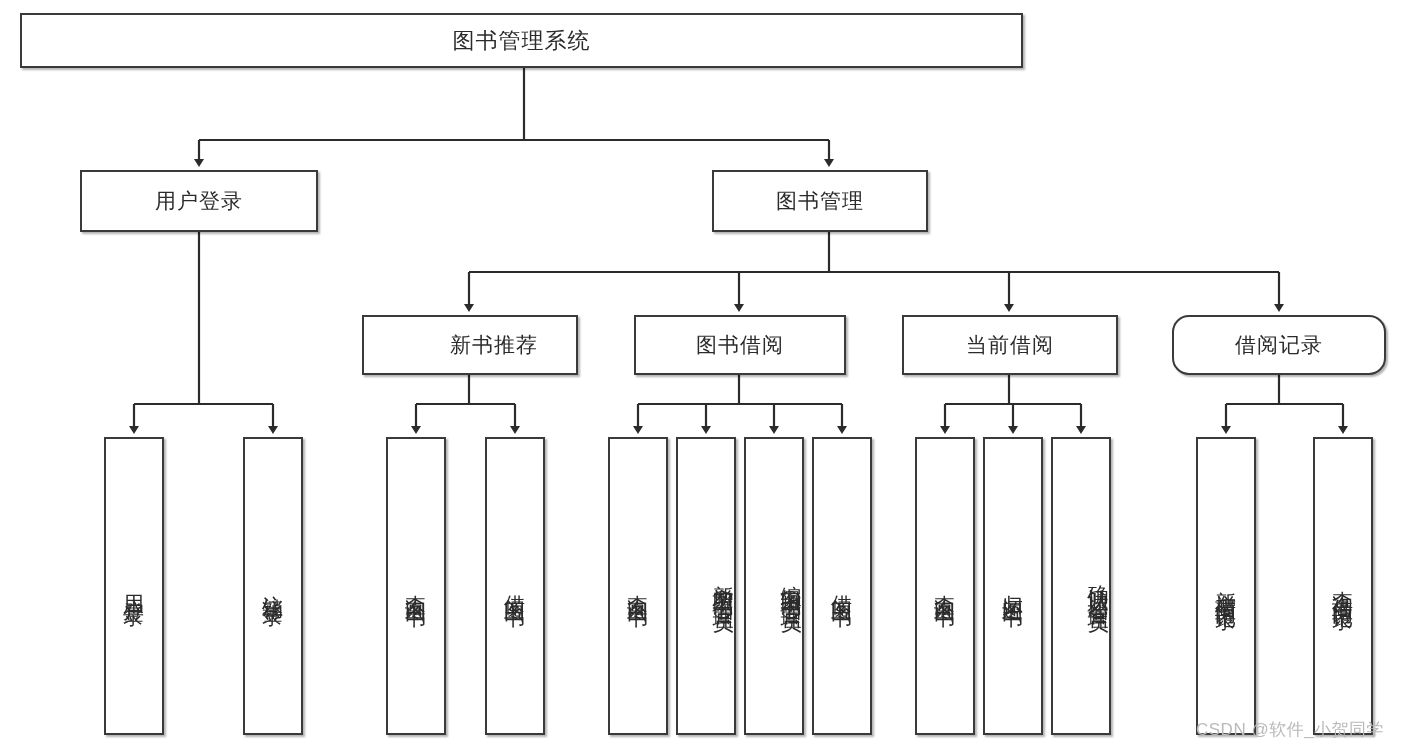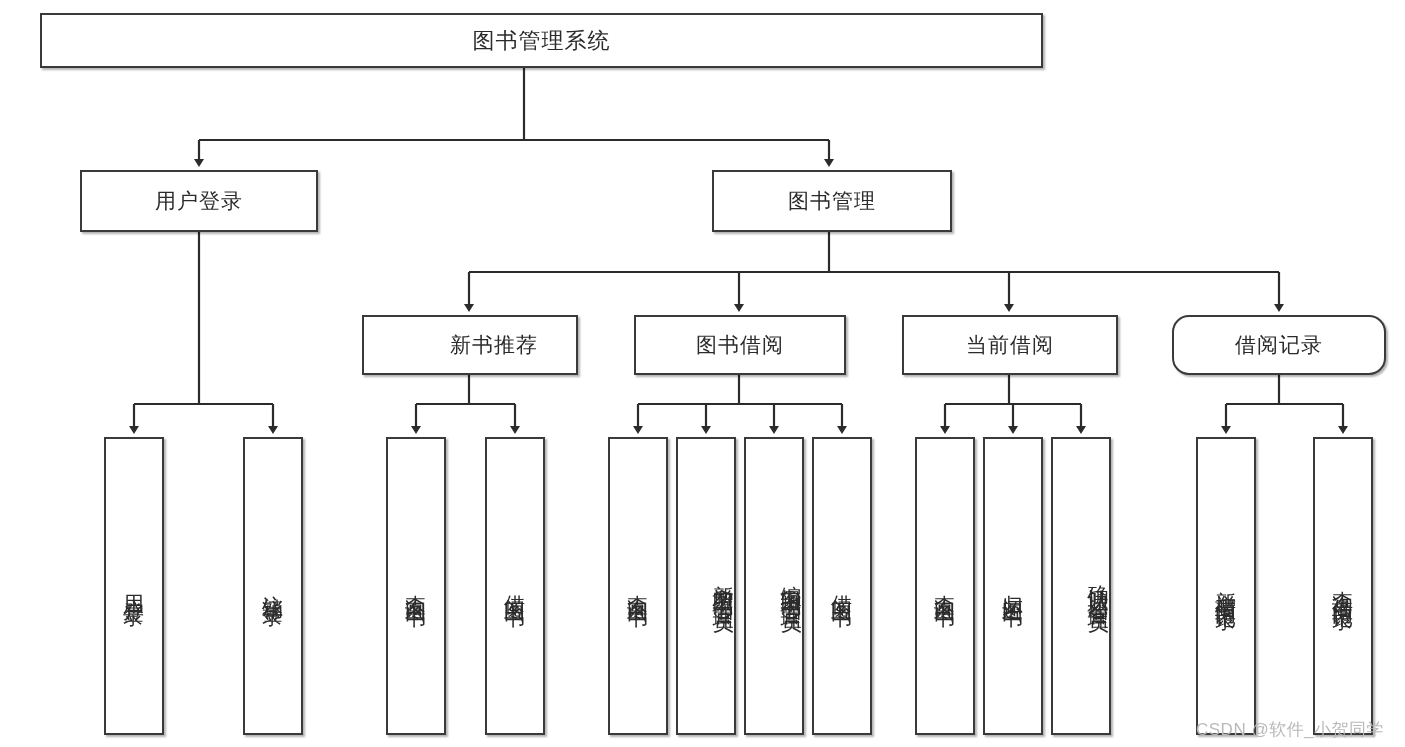--- a/index.html
+++ b/index.html
@@ -47,21 +47,20 @@
     line-height: 1;
   }
   .node.vert.centered {
     align-items: center;
   }
   .node.vert.topped {
     align-items: flex-start;
   }
   .node.root {
     font-size: 22px;
-    margin-left: 20px;
   }
   .watermark {
     position: absolute;
     color: #b9b9b9;
     font-size: 17px;
     white-space: nowrap;
     letter-spacing: 0.5px;
   }
 </style>
 </head>
@@ -119,21 +118,21 @@
     </g>
   </svg>
 
   <div class="node horiz root" style="left: 20px; top: 13px; width: 1003px; height: 55px; border-color: rgb(58, 58, 58); background: rgb(255, 255, 255); color: rgb(43, 43, 43);">
     <span>图书管理系统</span>
   </div>
 
   <div class="node horiz" style="left: 80px; top: 170px; width: 238px; height: 62px; border-color: rgb(58, 58, 58); background: rgb(255, 255, 255); color: rgb(43, 43, 43);">
     <span>用户登录</span>
   </div>
-  <div class="node horiz" style="left: 712px; top: 170px; width: 240px; height: 62px; border-color: rgb(58, 58, 58); background: rgb(255, 255, 255); color: rgb(43, 43, 43);">
+  <div class="node horiz" style="left: 712px; top: 170px; width: 216px; height: 62px; border-color: rgb(58, 58, 58); background: rgb(255, 255, 255); color: rgb(43, 43, 43);">
     <span>图书管理</span>
   </div>
 
   <div class="node horiz" style="left: 362px; top: 315px; width: 216px; height: 60px; border-color: rgb(58, 58, 58); background: rgb(255, 255, 255); color: rgb(43, 43, 43); padding-left: 48px;">
     <span>新书推荐</span>
   </div>
   <div class="node horiz" style="left: 634px; top: 315px; width: 212px; height: 60px; border-color: rgb(58, 58, 58); background: rgb(255, 255, 255); color: rgb(43, 43, 43);">
     <span>图书借阅</span>
   </div>
   <div class="node horiz" style="left: 902px; top: 315px; width: 216px; height: 60px; border-color: rgb(58, 58, 58); background: rgb(255, 255, 255); color: rgb(43, 43, 43);">

